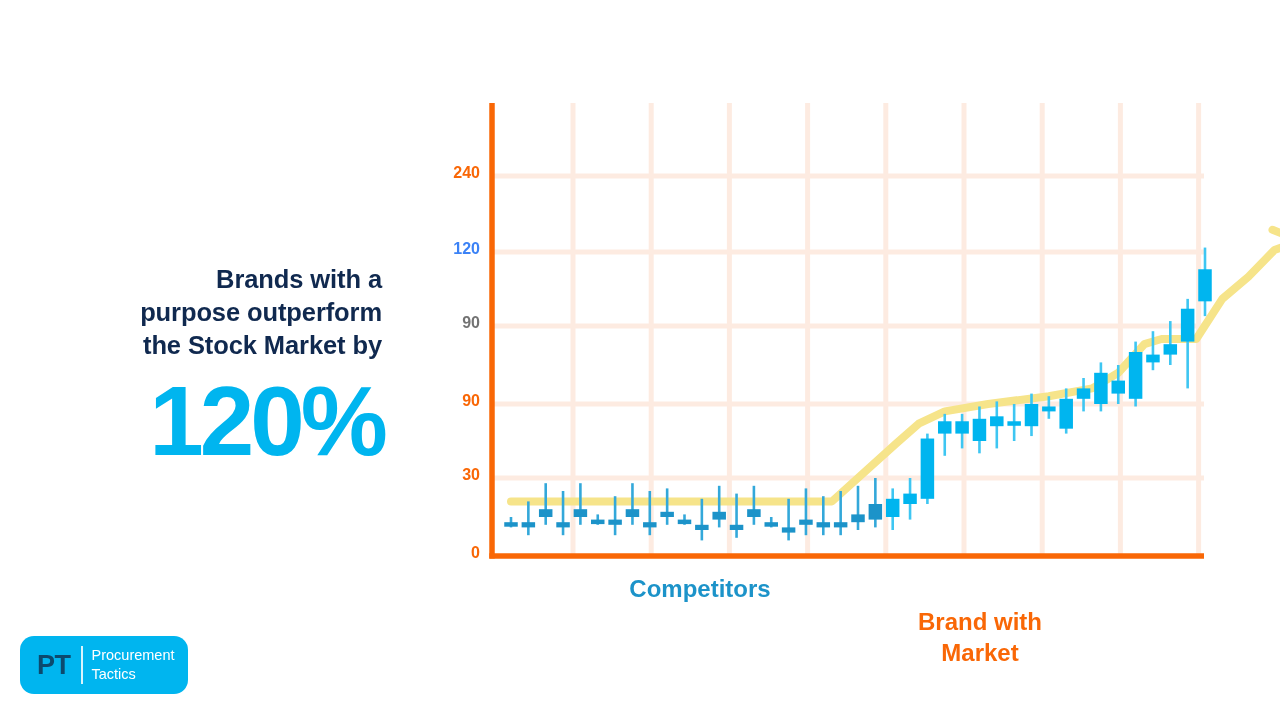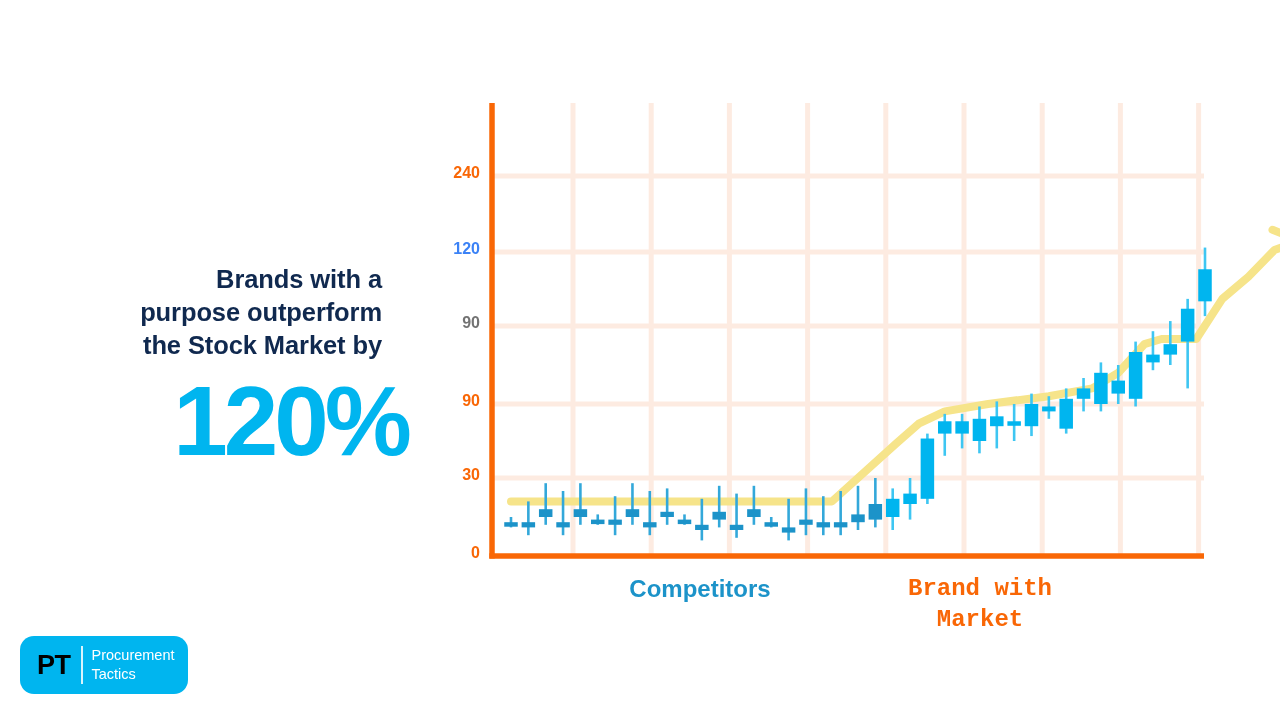--- a/index.html
+++ b/index.html
@@ -40,39 +40,38 @@
     position: absolute;
     left: 0;
     top: 372px;
     width: 384px;
     text-align: right;
     font-size: 98px;
     line-height: 1;
     font-weight: 700;
     color: #00b5ef;
     letter-spacing: -4px;
-    padding-left: 24px;
   }
 
   
   #logo {
     position: absolute;
     left: 20px;
     top: 636px;
     width: 168px;
     height: 58px;
     background: #00b5ef;
     border-radius: 14px;
     display: flex;
     align-items: center;
     box-sizing: border-box;
     padding-left: 17px;
   }
   #logo-pt {
-    color: #000000;
+    color: #0c4a6e;
     font-size: 27px;
     font-weight: 700;
     letter-spacing: -0.5px;
     line-height: 1;
   }
   #logo-divider {
     width: 2px;
     height: 38px;
     background: #ffffff;
     opacity: 0.85;
@@ -257,15 +256,15 @@
         <rect x="1198.25" y="269.27" width="13.5" height="32.07" fill="#00b5ef"></rect>
       </g>
       <g>
         <line x1="492" y1="103" x2="492" y2="558.5" stroke="#f96706" stroke-width="5.5" stroke-linecap="butt"></line>
         <line x1="489.3" y1="556" x2="1204" y2="556" stroke="#f96706" stroke-width="5.5" stroke-linecap="butt"></line>
       </g>
     </svg>
 
   <div id="x-axis-labels">
       <div class="x-cat-label" style="color: rgb(28, 147, 201); left: 570px; width: 260px; top: 574px;">Competitors</div>
-      <div class="x-cat-label" style="color: rgb(249, 103, 6); left: 850px; width: 260px; top: 574px; font-family: Liberation Mono, monospace;"><span>Brand with</span><br><span>Market</span></div>
+      <div class="x-cat-label" style="color: rgb(249, 103, 6); left: 850px; width: 260px; top: 607px;"><span>Brand with</span><br><span>Market</span></div>
     </div>
 </div>
 
 </body></html>

